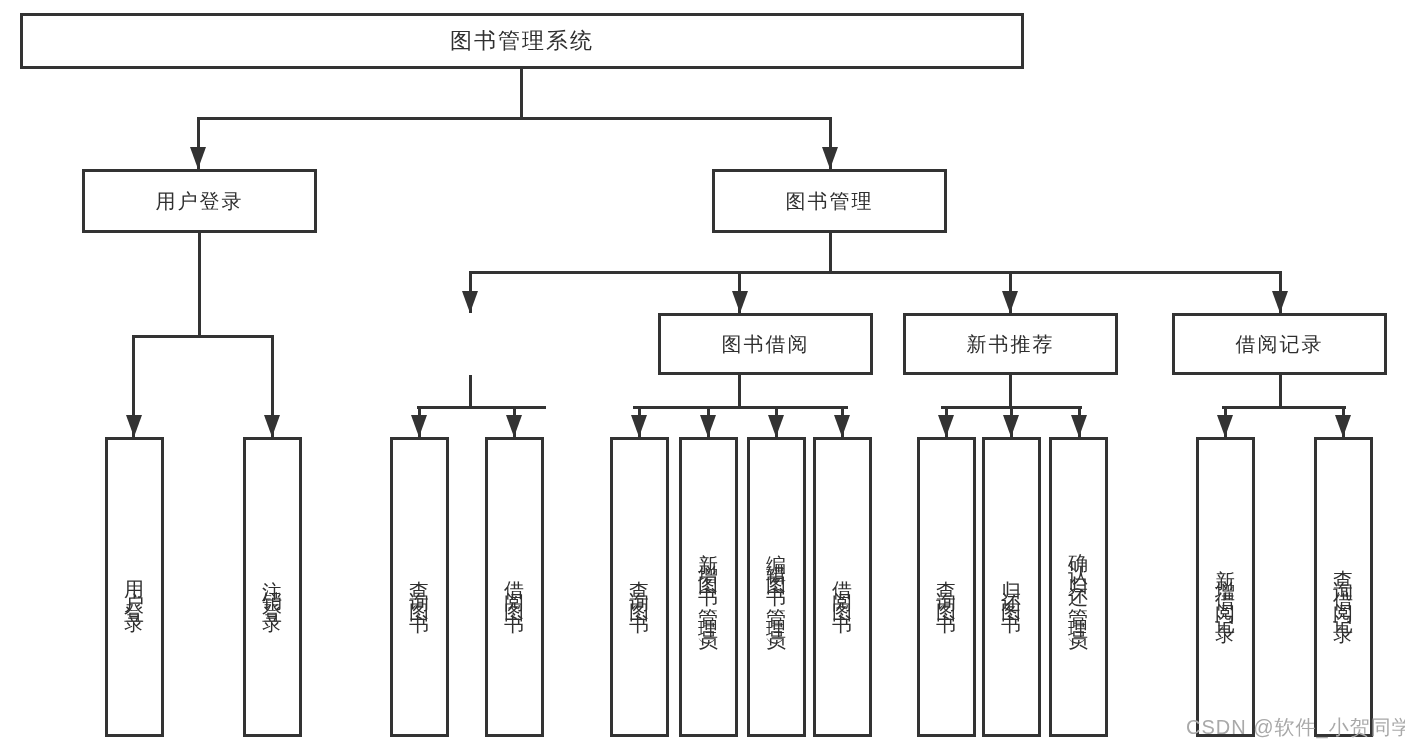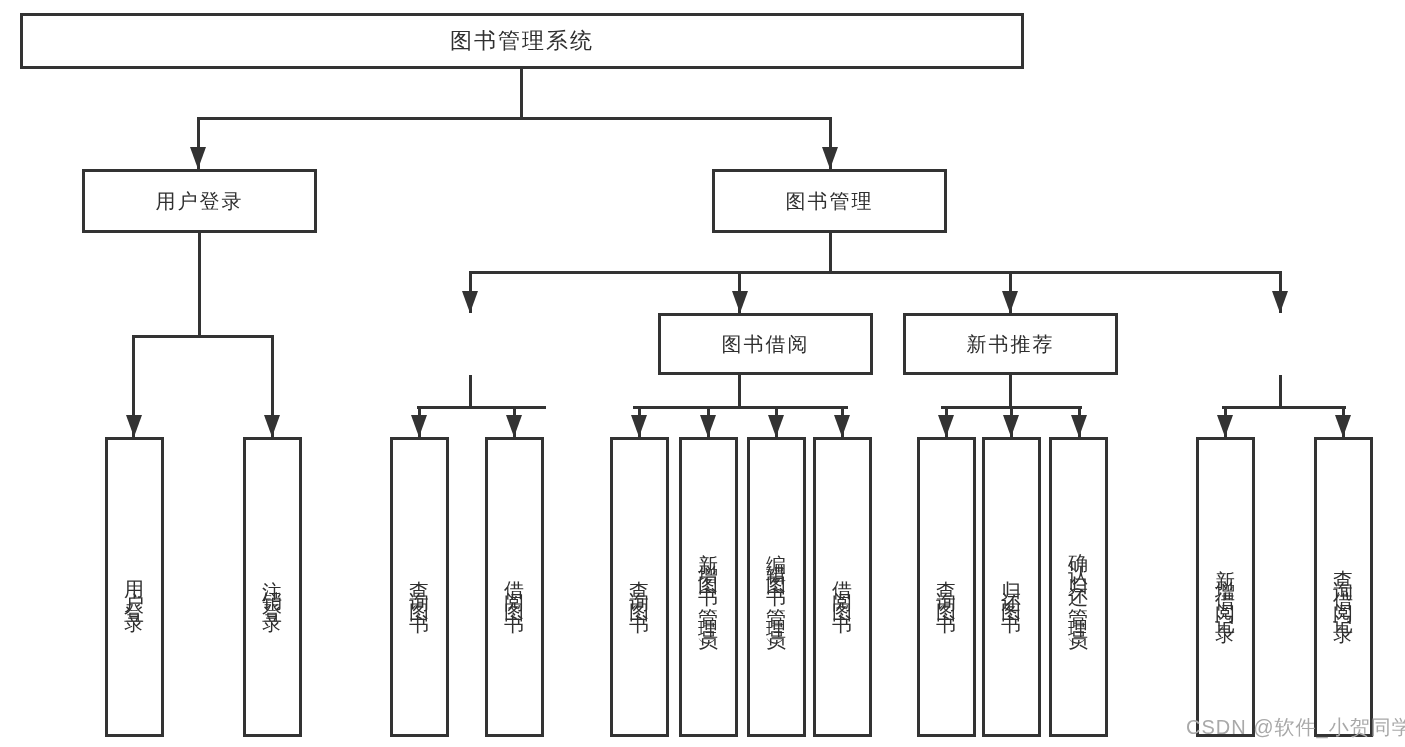--- a/index.html
+++ b/index.html
@@ -143,20 +143,23 @@
 
 
   <div class="box" style="left:658px;top:313px;width:215px;height:62px;">
     <span>图书借阅</span>
   </div>
 
   <div class="box" style="left:903px;top:313px;width:215px;height:62px;">
     <span>新书推荐</span>
   </div>
 
+  <div class="box" style="left:1172px;top:313px;width:215px;height:62px;">
+    <span>借阅记录</span>
+  </div>
 
   <div class="leaf" style="left:105px;">
     <span>用户登录</span>
   </div>
   <div class="leaf" style="left:243px;">
     <span>注销登录</span>
   </div>
 
   <div class="leaf" style="left:390px;">
     <span>查询图书</span>

